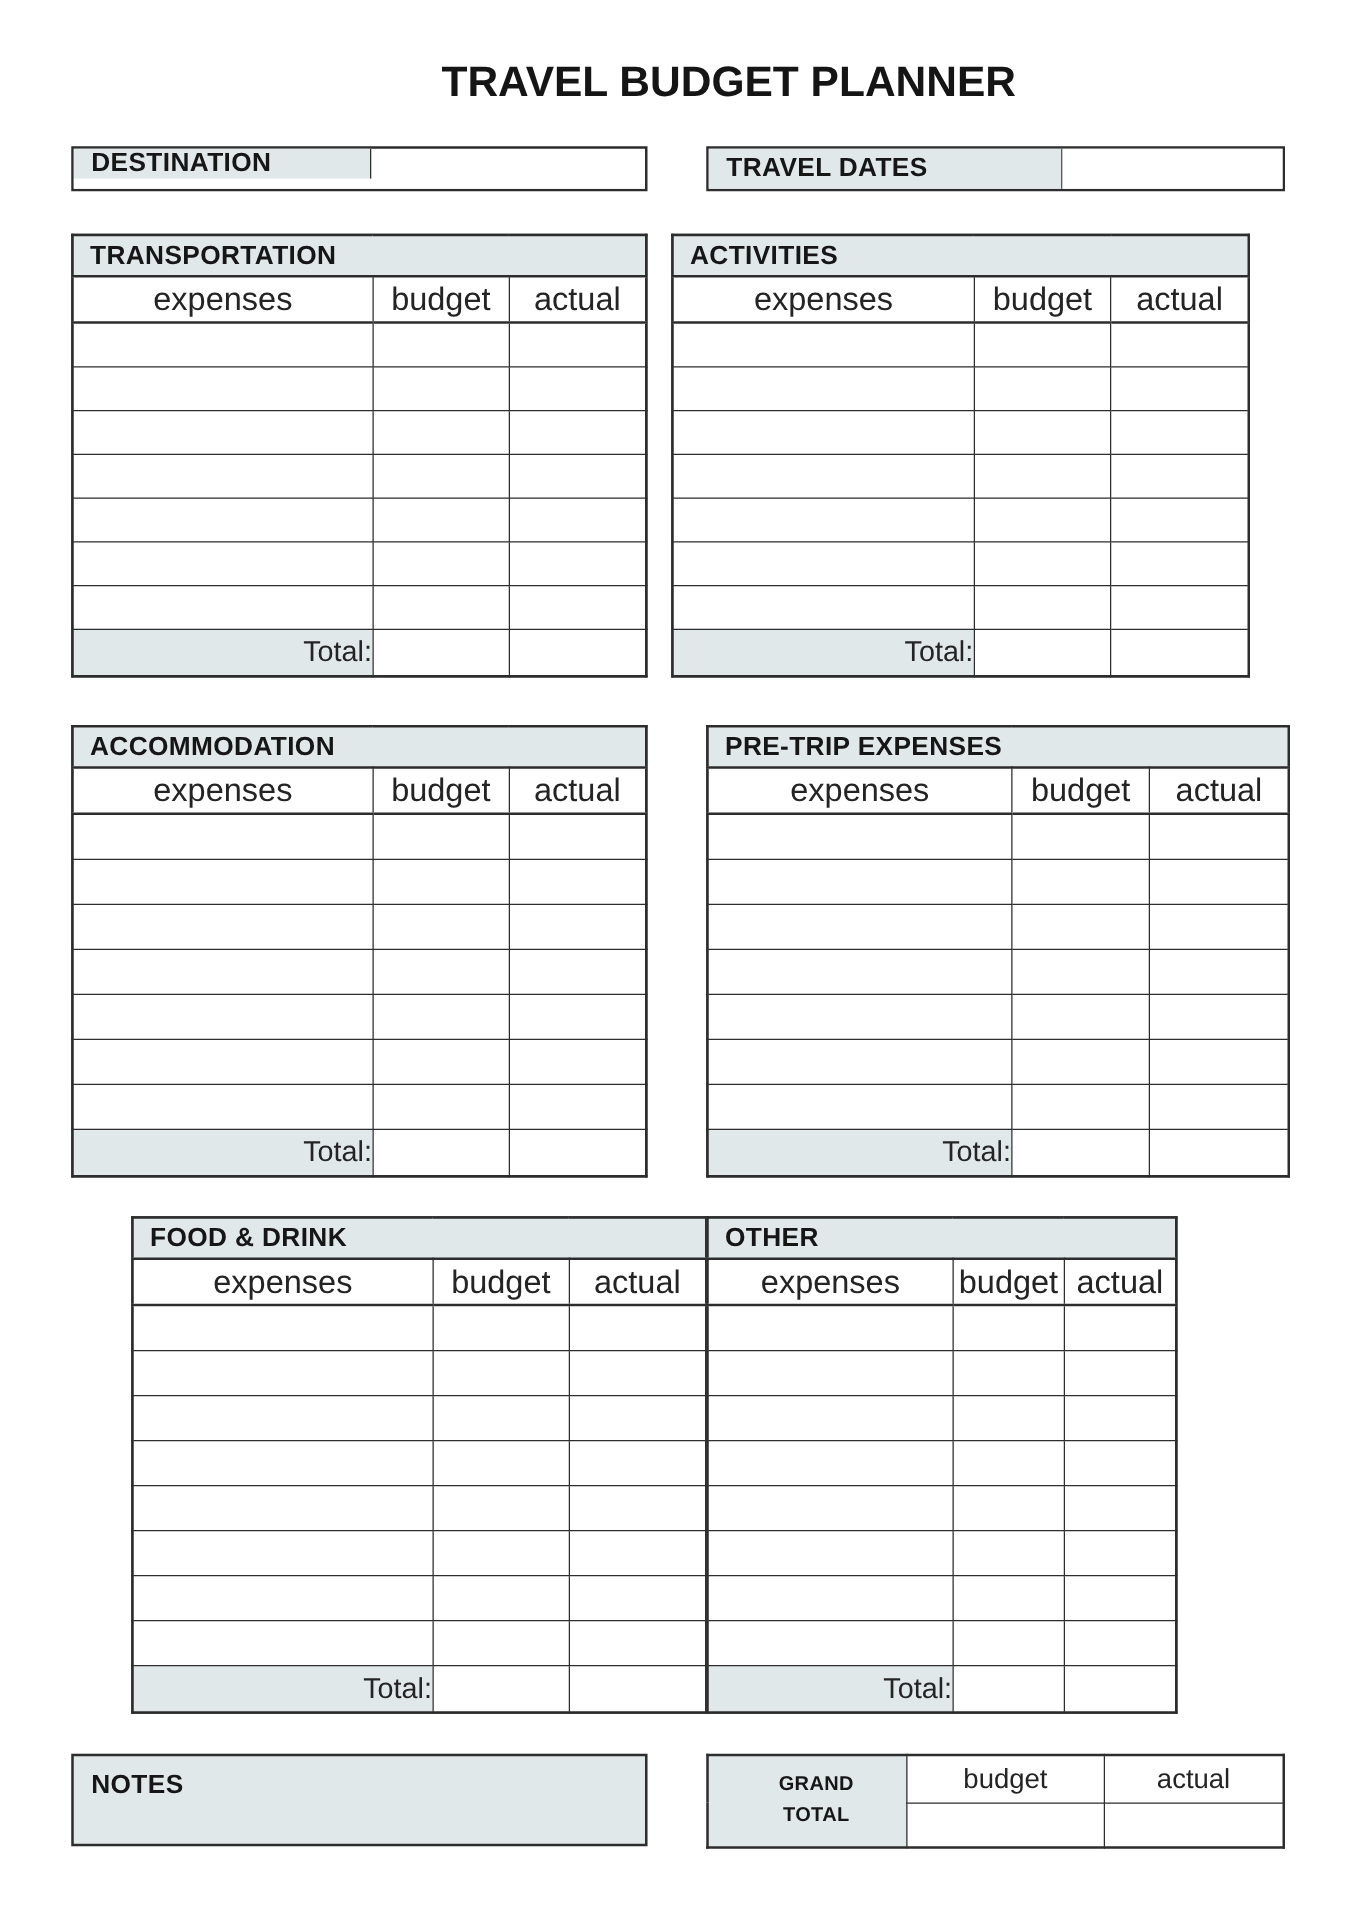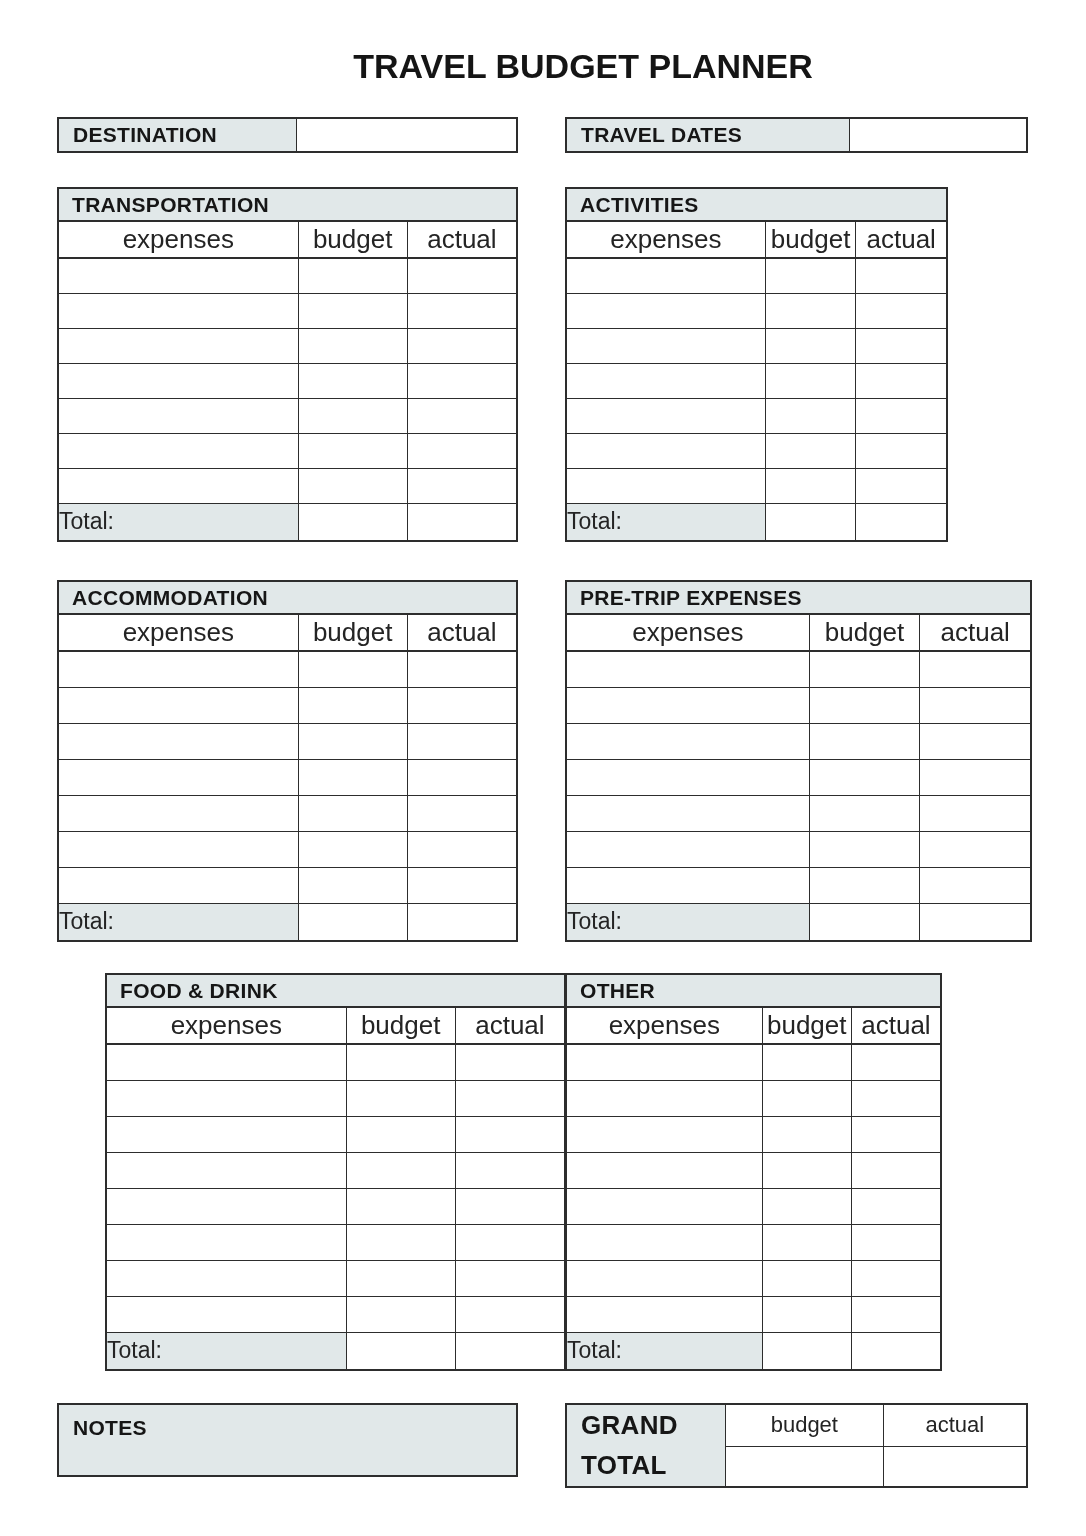--- a/index.html
+++ b/index.html
@@ -65,21 +65,21 @@
     text-align: center;
     background: #ffffff;
     border-bottom-width: 2px !important;
   }
   .data-row td { background: #ffffff; }
   .rows-35 .data-row td { height: 35px; }
   .rows-36 .data-row td { height: 36px; }
   .total-row td { height: 38px; }
   .total-label-cell {
     background: #e1e8e9;
-    text-align: left;
+    text-align: right;
     font-size: 23px; font-weight: 400;
     color: #242424;
   }
 
   
   .notes-box {
     position: absolute;
     border: 2.4px solid #2d2d2d;
     background: #e1e8e9;
     padding: 11px 14px;
@@ -93,36 +93,36 @@
     border-collapse: collapse;
     table-layout: fixed;
     background: #ffffff;
     border: 2.4px solid #2d2d2d;
   }
   .grand-table td { border: 1.7px solid #2d2d2d; padding: 0; }
   .grand-label-cell {
     background: #e1e8e9;
     vertical-align: middle;
     padding-left: 14px !important;
-    font-weight: 700; font-size: 26px; letter-spacing: 0.3px;
-    color: #161616; line-height: 1.55;
+    font-weight: 700; font-size: 16px; letter-spacing: 0.3px;
+    color: #161616; line-height: 1.55; text-align: center;
   }
   .grand-head-cell {
     height: 38px;
     text-align: center; vertical-align: middle;
     font-weight: 400; font-size: 22px; color: #242424;
     background: #ffffff;
   }
   .grand-value-cell { height: 36px; background: #ffffff; }
 
   
-  #box-destination { left: 57px;  top: 117px; width: 461px; }
+  #box-destination { left: 57px;  top: 117px; width: 461px; flex-direction: column; }
   #box-dates       { left: 565px; top: 117px; width: 463px; }
   #tbl-transportation { left: 57px;  top: 187px; width: 461px; }
-  #tbl-activities     { left: 565px; top: 187px; width: 383px; }
+  #tbl-activities     { left: 537px; top: 187px; width: 463px; }
   #tbl-accommodation  { left: 57px;  top: 580px; width: 461px; padding-left: 36px; }
   #tbl-pretrip        { left: 565px; top: 580px; width: 467px; }
   #tbl-food           { left: 57px;  top: 973px; width: 461px; margin-left: 48px; }
   #tbl-other          { left: 565px; top: 973px; width: 377px; padding-left: 16px; }
   #box-notes          { left: 57px;  top: 1403px; width: 461px; height: 74px; }
   #tbl-grand          { left: 565px; top: 1403px; width: 463px; }
   #box-destination .field-label { width: 238px; }
   #box-dates .field-label { width: 283px; }
 </style>
 </head>

